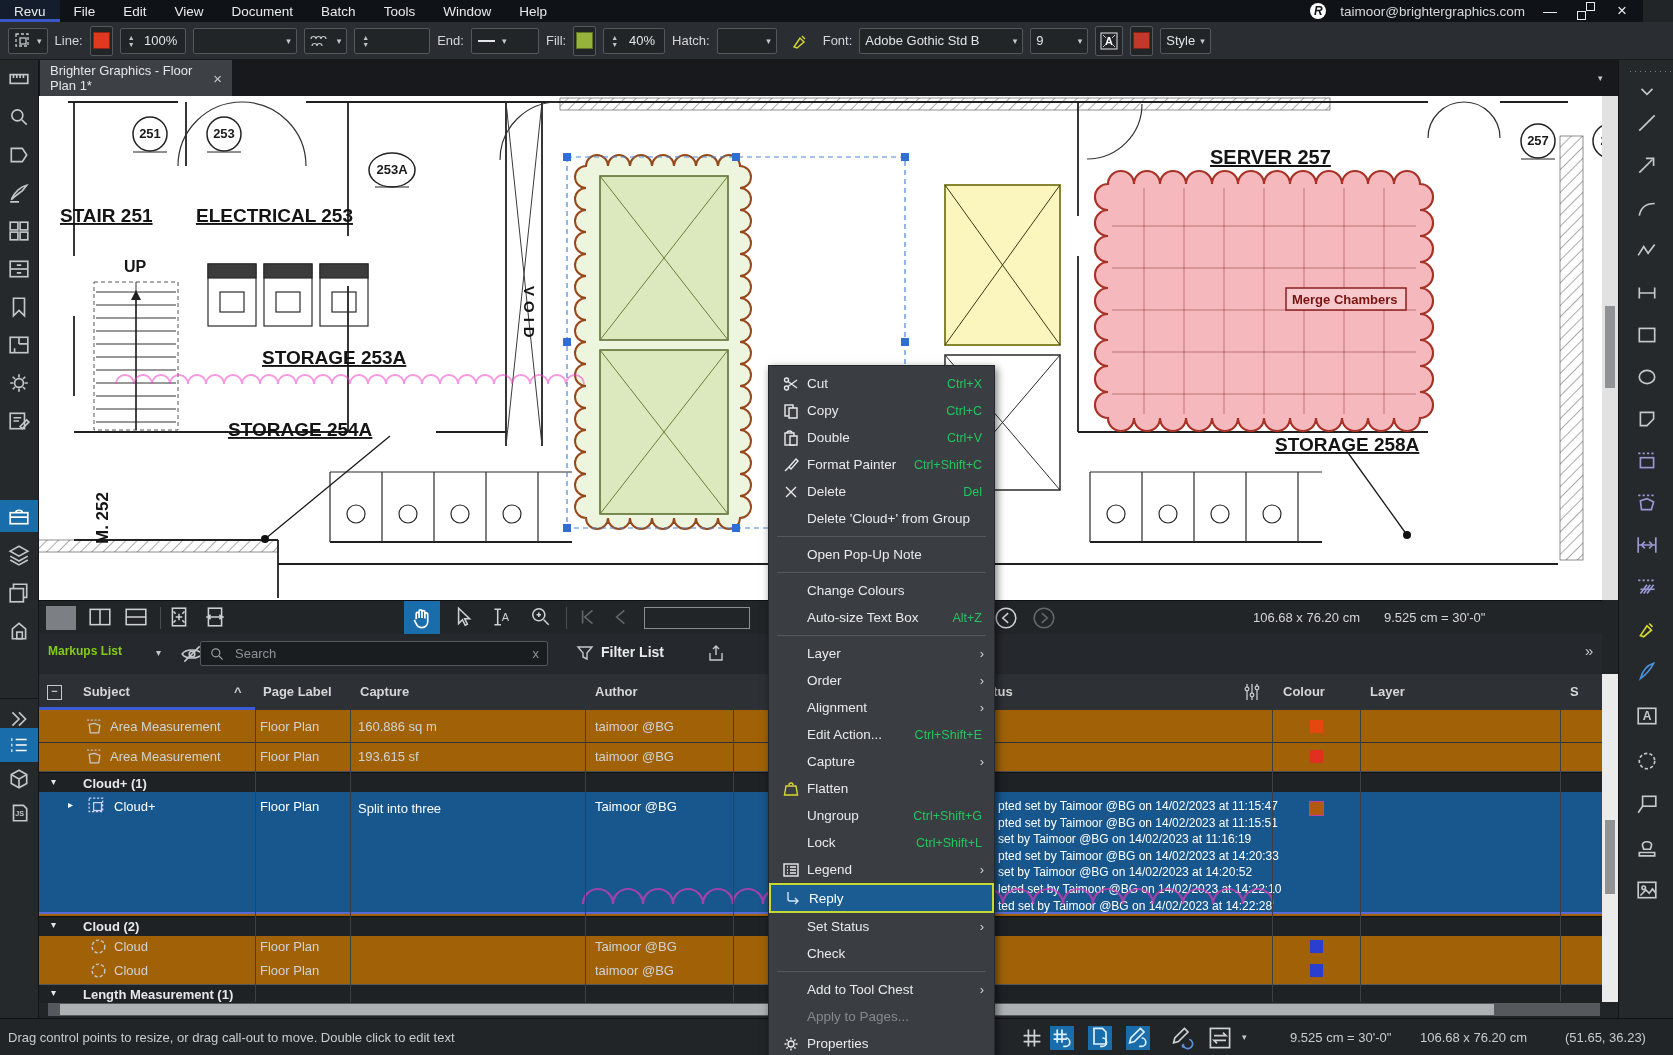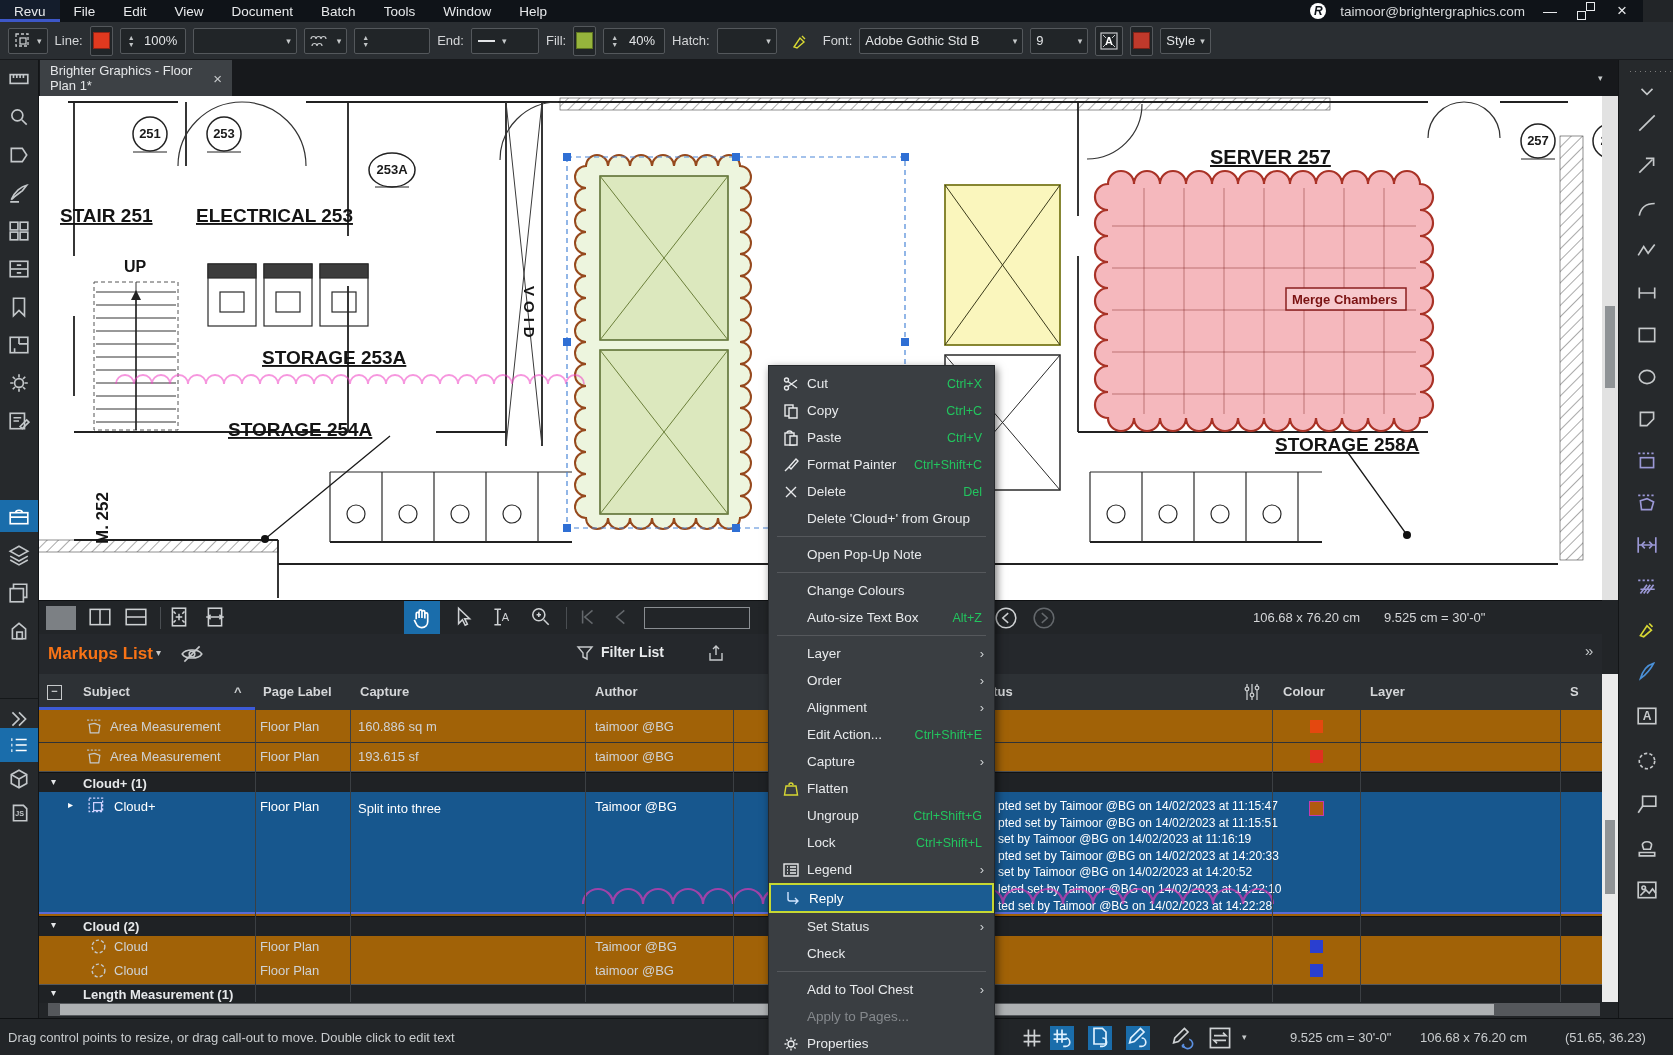--- a/index.html
+++ b/index.html
@@ -58,21 +58,21 @@
   
   #minibar{position:absolute;left:38px;top:600px;width:1564px;height:34px;background:#222528;
            border-top:1px solid #0f1113;z-index:5;}
   .mb-ic{position:absolute;top:5px;width:26px;height:24px;}
   .mb-ic svg{stroke:#cfd2d4;fill:none;stroke-width:1.4;}
   .mb-ic.dim svg{stroke:#64686c;}
   .mb-active{position:absolute;top:0;width:36px;height:34px;background:#1a6dab;}
   .mb-text{position:absolute;top:9px;color:#d4d6d8;font-size:13px;}
   
   #mkheader{position:absolute;left:38px;top:634px;width:1564px;height:40px;background:#25282c;z-index:5;}
-  #mk-title{position:absolute;left:10px;top:10px;font-size:17px;font-weight:bold;color:#f97316;}
+  #mk-title{position:absolute;left:10px;top:10px;font-size:12px;font-weight:bold;color:#84cc16;}
   #mk-search{position:absolute;left:162px;top:7px;width:348px;height:25px;background:#1a1d20;
              border:1px solid #54585c;border-radius:2px;display:flex;align-items:center;padding:0 8px;gap:8px;box-sizing:border-box;}
   #mk-search input{background:transparent;border:none;outline:none;color:#cfd2d4;font-size:13px;flex:1;font-family:inherit;}
   #mk-search input::placeholder{color:#8d939a;}
   #thead{position:absolute;left:38px;top:674px;width:1564px;height:36px;background:#2d3135;
          font-weight:bold;color:#d4d6d8;z-index:4;}
   .th{position:absolute;top:10px;font-size:13px;}
   #tbody{position:absolute;left:38px;top:710px;width:1564px;height:292px;background:#a16207;z-index:3;}
   .vline{position:absolute;top:0;bottom:0;width:1px;background:#3b3f43;z-index:5;}
   .trow{position:absolute;left:0;width:1564px;color:#cfd2d4;font-size:13px;}
@@ -660,20 +660,28 @@
   <div id="mkheader">
     <span id="mk-title">Markups List</span>
     <span class="abs" style="left:118px;top:13px;color:#c6c9cb;font-size:10px;">▾</span>
     <span class="abs" style="left:142px;top:9px;">
       <svg width="24" height="22" viewBox="0 0 22 20">
           <path d="M2,10 C5,5 17,5 20,10 C17,15 5,15 2,10 Z" stroke="#c6c9cb" fill="none" stroke-width="1.4"></path>
           <circle cx="11" cy="10" r="2.6" stroke="#c6c9cb" fill="none" stroke-width="1.4"></circle>
           <line x1="4" y1="17" x2="18" y2="3" stroke="#c6c9cb" stroke-width="1.4"></line>
         </svg>
     </span>
+    <div id="mk-search">
+      <svg width="16" height="16" viewBox="0 0 20 20">
+          <circle cx="8.5" cy="8.5" r="5" stroke="#9aa0a4" fill="none" stroke-width="1.5"></circle>
+          <line x1="12.5" y1="12.5" x2="17" y2="17" stroke="#9aa0a4" stroke-width="1.5"></line>
+        </svg>
+      <input type="text" placeholder="Search" style="">
+      <span style="color:#8d939a;">x</span>
+    </div>
     <span class="abs" style="left:537px;top:9px;">
       <svg width="20" height="20" viewBox="0 0 20 20">
           <path d="M3,4 H17 L12,10 V16 L8,14 V10 Z" stroke="#c6c9cb" fill="none" stroke-width="1.4"></path>
         </svg>
     </span>
     <span class="abs" style="left:563px;top:10px;font-weight:bold;font-size:14px;color:#e8eaec;">Filter List</span>
     <span class="abs" style="left:668px;top:9px;">
       <svg width="20" height="20" viewBox="0 0 20 20">
           <path d="M10,12 V3 M7,6 L10,3 L13,6 M4,10 V17 H16 V10" stroke="#c6c9cb" fill="none" stroke-width="1.4"></path>
         </svg>
@@ -882,21 +890,21 @@
         <span class="mis">Ctrl+C</span>
     </div>
     <div class="mi">
       <span class="mic">
           <svg width="16" height="16" viewBox="0 0 16 16">
             <rect x="2" y="3" width="9" height="12"></rect>
             <path d="M4,3 a2.5,2 0 0 1 5,0"></path>
             <path d="M7,6 h7 v9 h-7 z" fill="#3a3e42"></path>
           </svg>
         </span>
-      <span class="mil">Paste</span>
+      <span class="mil">Double</span>
         <span class="mis">Ctrl+V</span>
     </div>
     <div class="mi">
       <span class="mic">
           <svg width="16" height="16" viewBox="0 0 16 16">
             <path d="M2,14 L6,10 M6,10 L13,2 L15,4 L8,12 Z"></path>
           </svg>
         </span>
       <span class="mil">Format Painter</span>
         <span class="mis">Ctrl+Shift+C</span>

